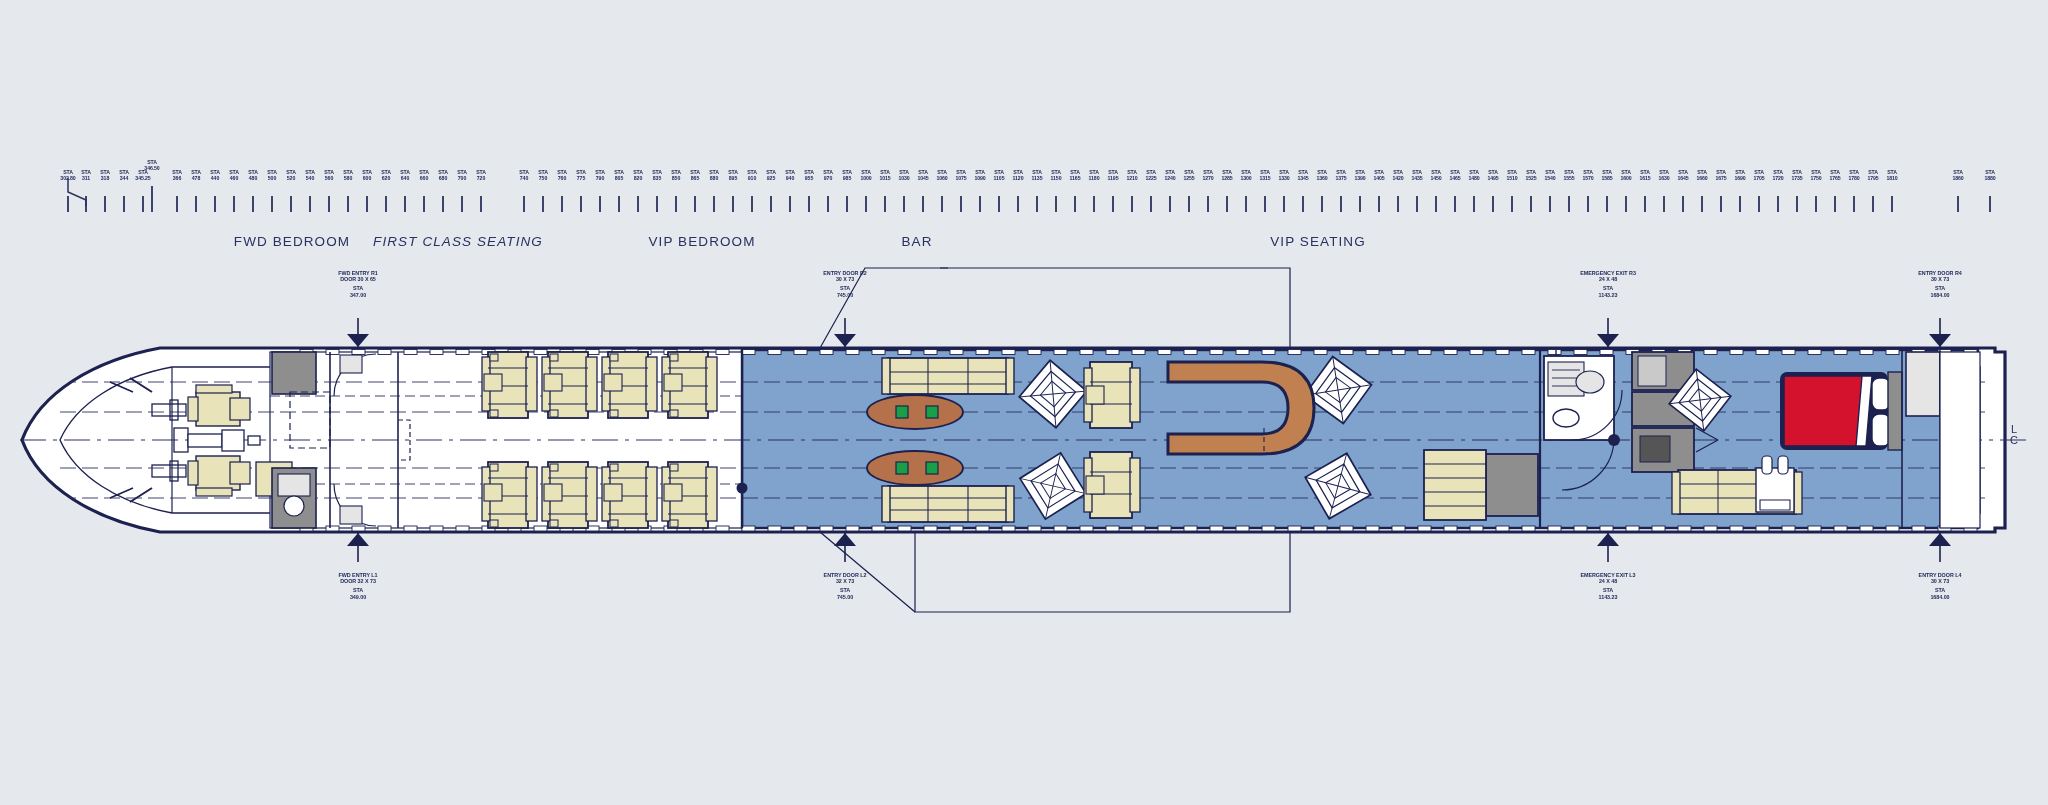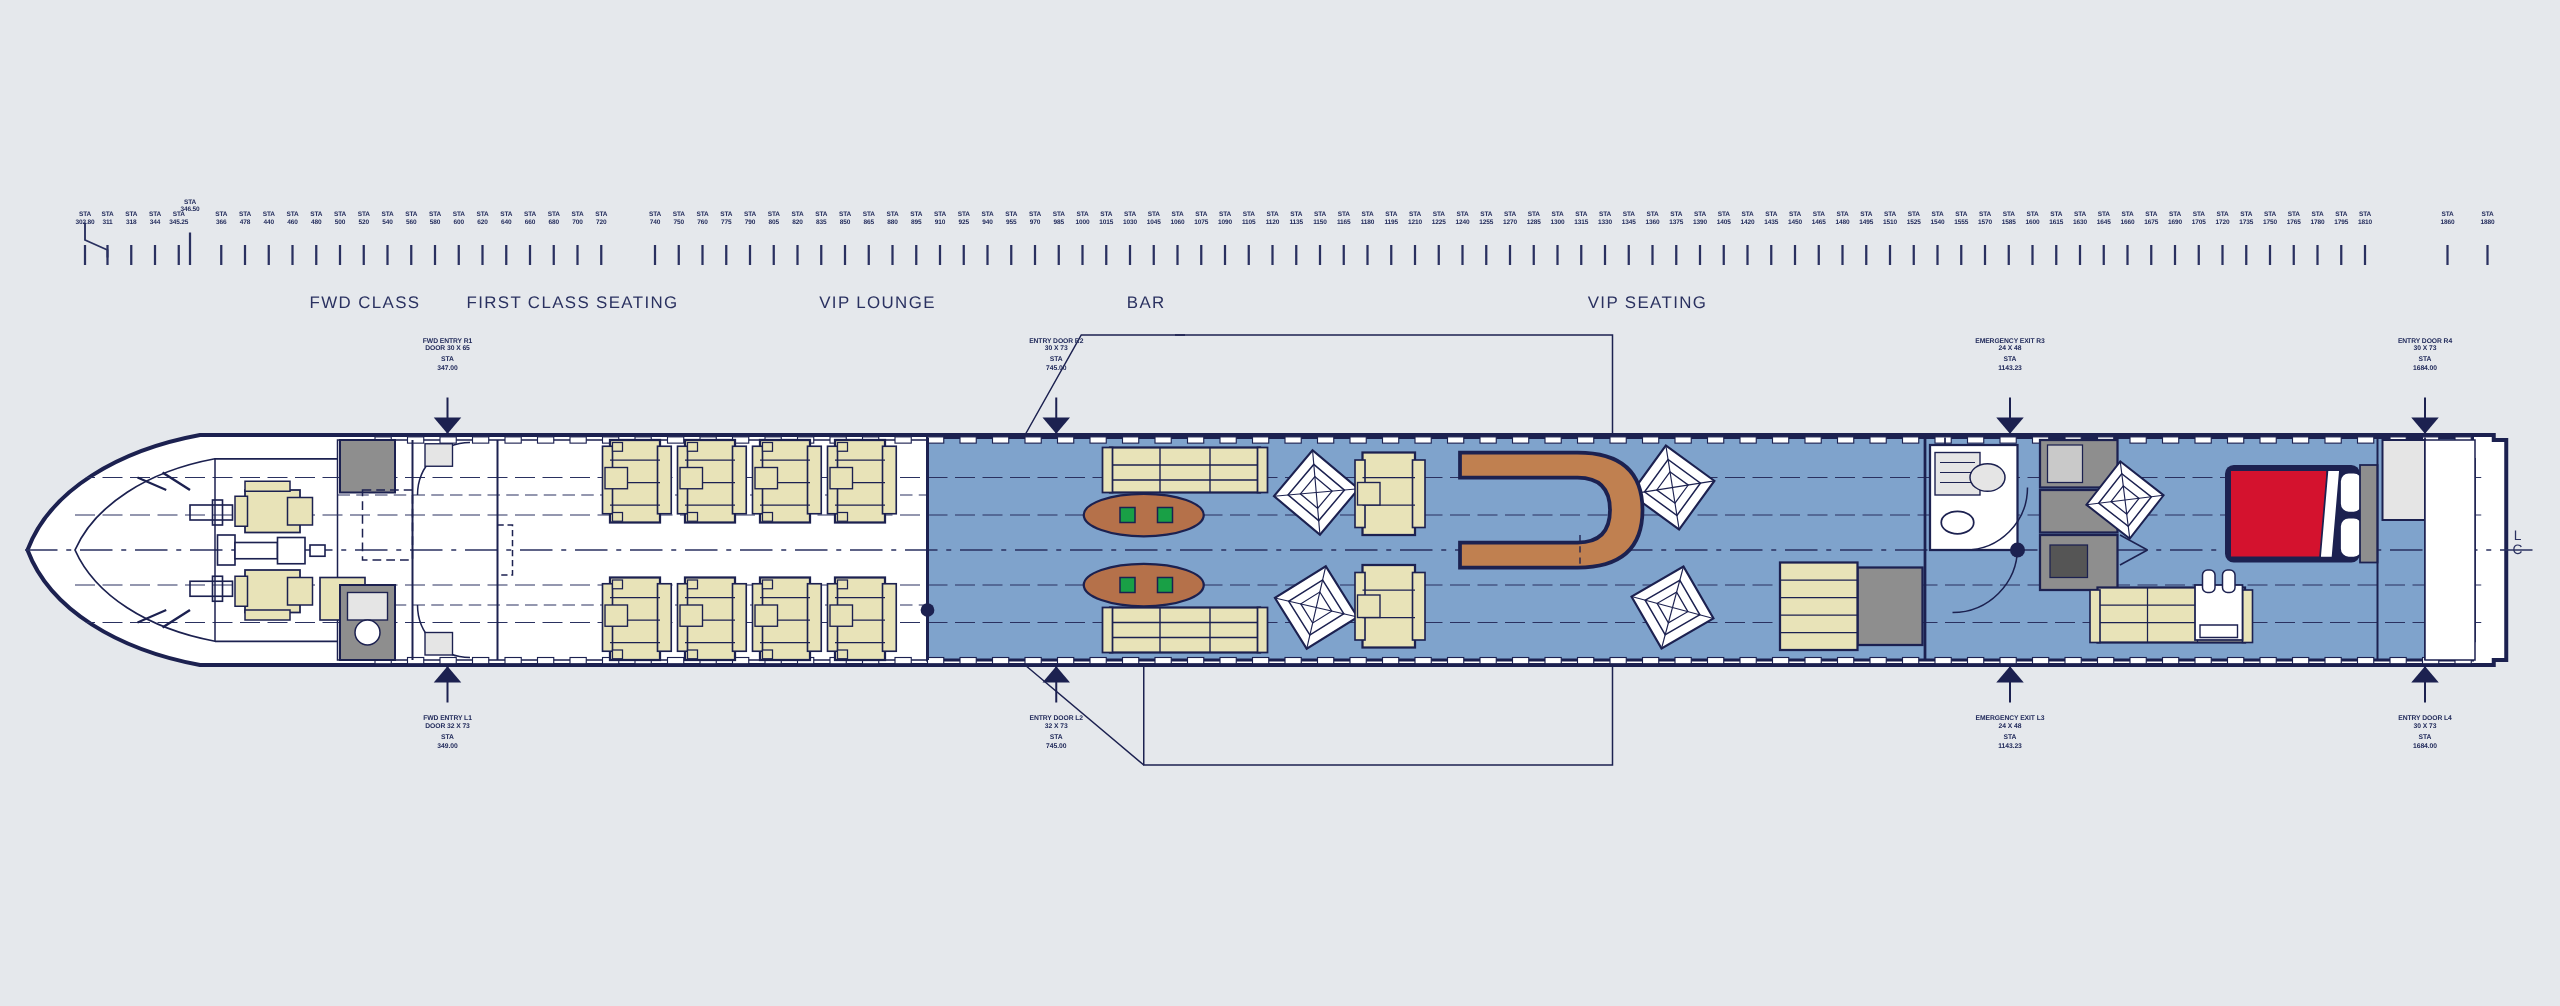--- a/index.html
+++ b/index.html
@@ -1131,23 +1131,23 @@
       <div class="sta-label" style="left: 1958px; top: 170px;">
         <span class="n">STA</span>
         <span class="n">1860</span>
       </div>
       <div class="sta-label" style="left: 1990px; top: 170px;">
         <span class="n">STA</span>
         <span class="n">1880</span>
       </div>
     </div>
   <div id="sec-text">
-      <div class="section-label" style="left: 292px; top: 234px;">FWD  CLASS</div>
-      <div class="section-label" style="left: 458px; top: 234px;">FIRST  CLASS  SEATING</div>
-      <div class="section-label" style="left: 702px; top: 234px;">VIP  LOUNGE</div>
+      <div class="section-label" style="left: 292px; top: 234px;">FWD  BEDROOM</div>
+      <div class="section-label" style="left: 458px; top: 234px; font-style: italic;">FIRST  CLASS  SEATING</div>
+      <div class="section-label" style="left: 702px; top: 234px;">VIP  BEDROOM</div>
       <div class="section-label" style="left: 917px; top: 234px;">BAR</div>
       <div class="section-label" style="left: 1318px; top: 234px;">VIP SEATING</div>
     </div>
   <div id="door-text">
       <div class="door-callout" style="left: 358px; top: 270px;">
         <div>FWD  ENTRY  R1</div>
         <div>DOOR  30 X  65</div>
         <div class="gap"></div>
         <div>STA</div>
         <div>347.00</div>

